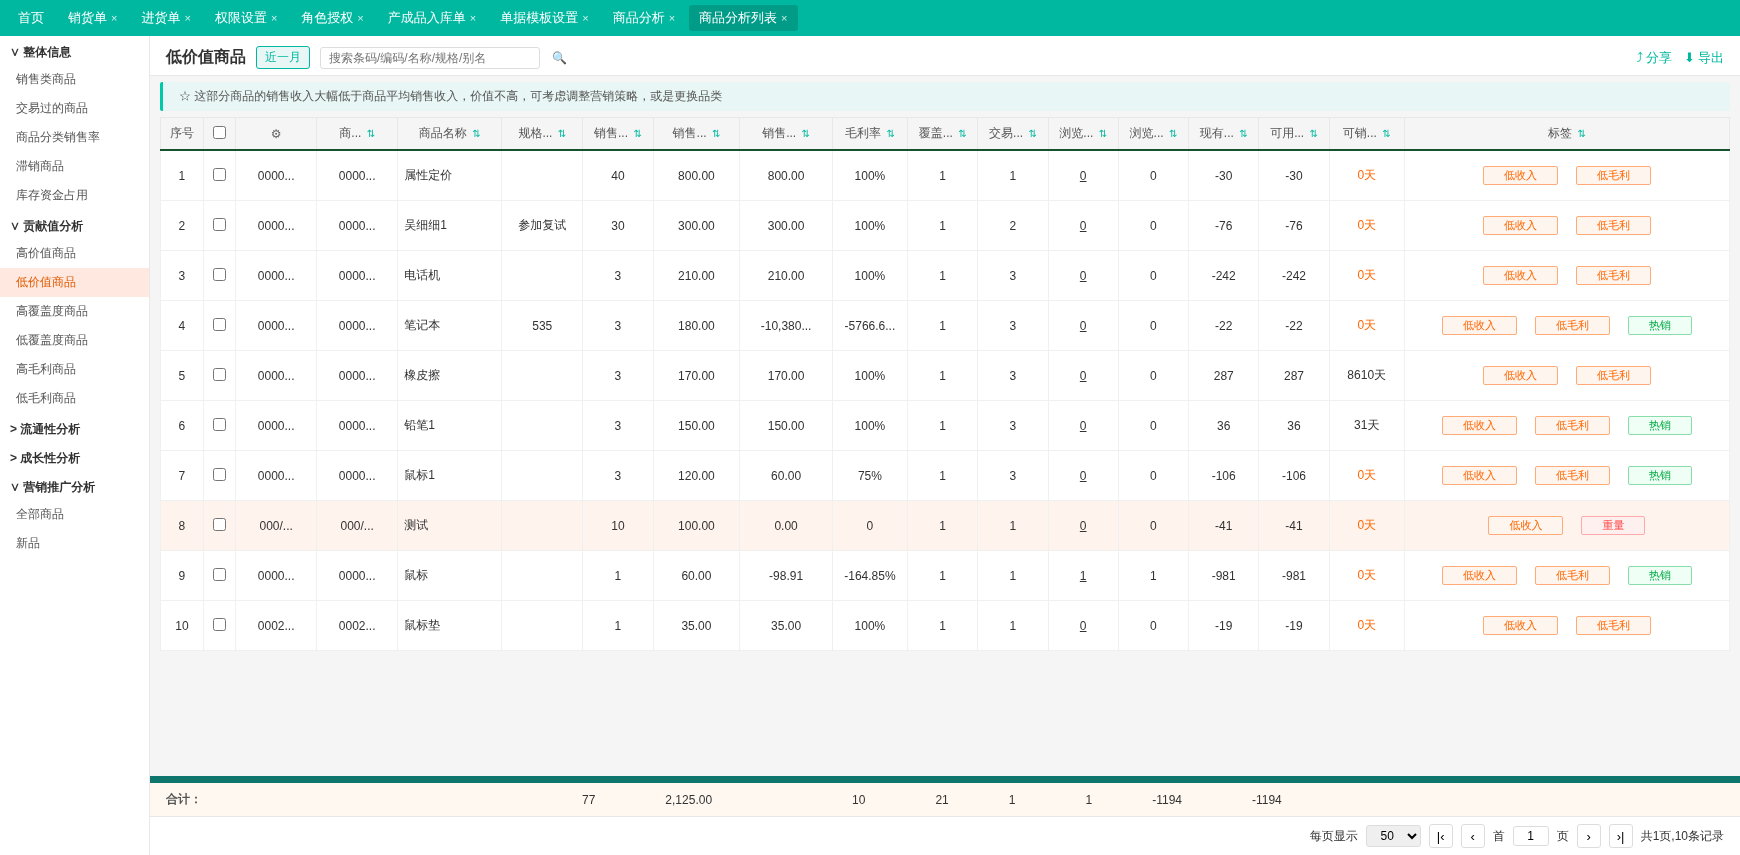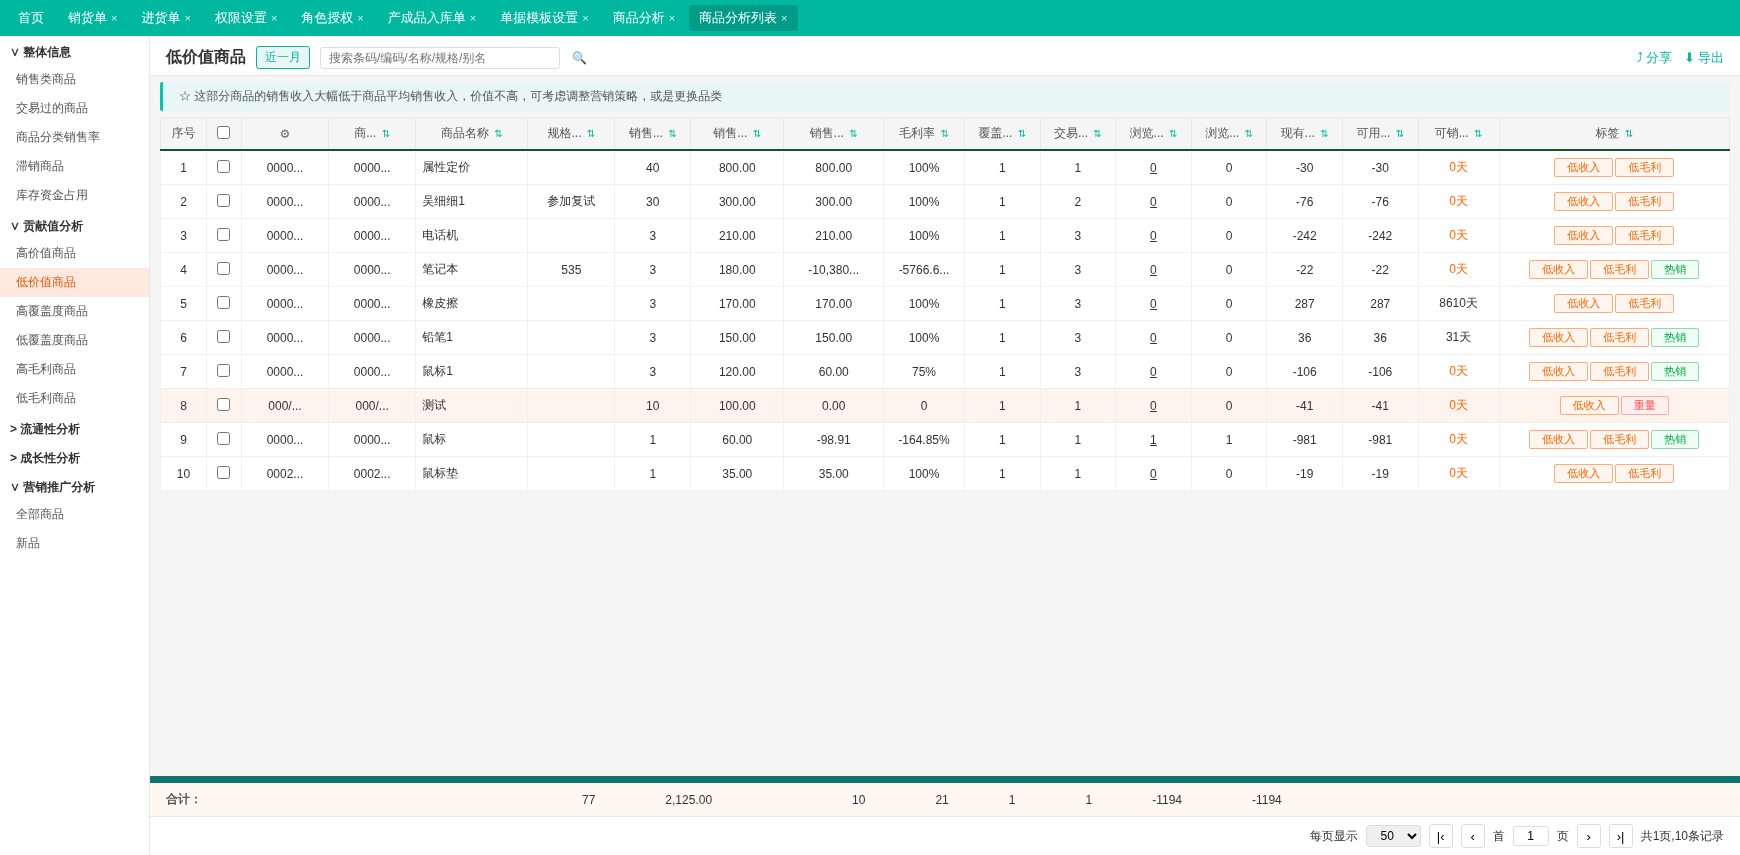--- a/index.html
+++ b/index.html
@@ -88,21 +88,21 @@
       color: #00b8a0;
       border-radius: 3px;
       padding: 2px 8px;
       cursor: pointer;
       font-size: 12px;
     }
     .search-box {
       border: 1px solid #ddd;
       border-radius: 3px;
       padding: 3px 8px;
-      width: 240px;
+      width: 220px;
       font-size: 12px;
       outline: none;
       color: #999;
     }
     .search-icon { color: #00b8a0; margin-left: 2px; }
     .header-actions {
       margin-left: auto;
       display: flex;
       gap: 12px;
       align-items: center;
@@ -164,24 +164,24 @@
       text-align: center;
       border: 1px solid #f0f0f0;
       white-space: nowrap;
     }
     tbody tr.highlight { background: #fff3ed; }
     
     .sort-icon { color: #00b8a0; font-size: 10px; margin-left: 2px; }
     
     .tag {
       display: inline-block;
-      padding: 1px 12px;
+      padding: 1px 20px;
       border-radius: 2px;
       font-size: 11px;
-      margin: 1px;
+      margin: 9px;
     }
     .tag-orange { color: #ff6600; border: 1px solid #ffaa77; background: #fff5ef; }
     .tag-red { color: #ff4444; border: 1px solid #ffaaaa; background: #fff0f0; }
     .tag-green { color: #00aa44; border: 1px solid #88ddaa; background: #f0fff5; }
     
     .days-orange { color: #ff6600; font-size: 12px; }
     
     .underline { text-decoration: underline; }
     
     

